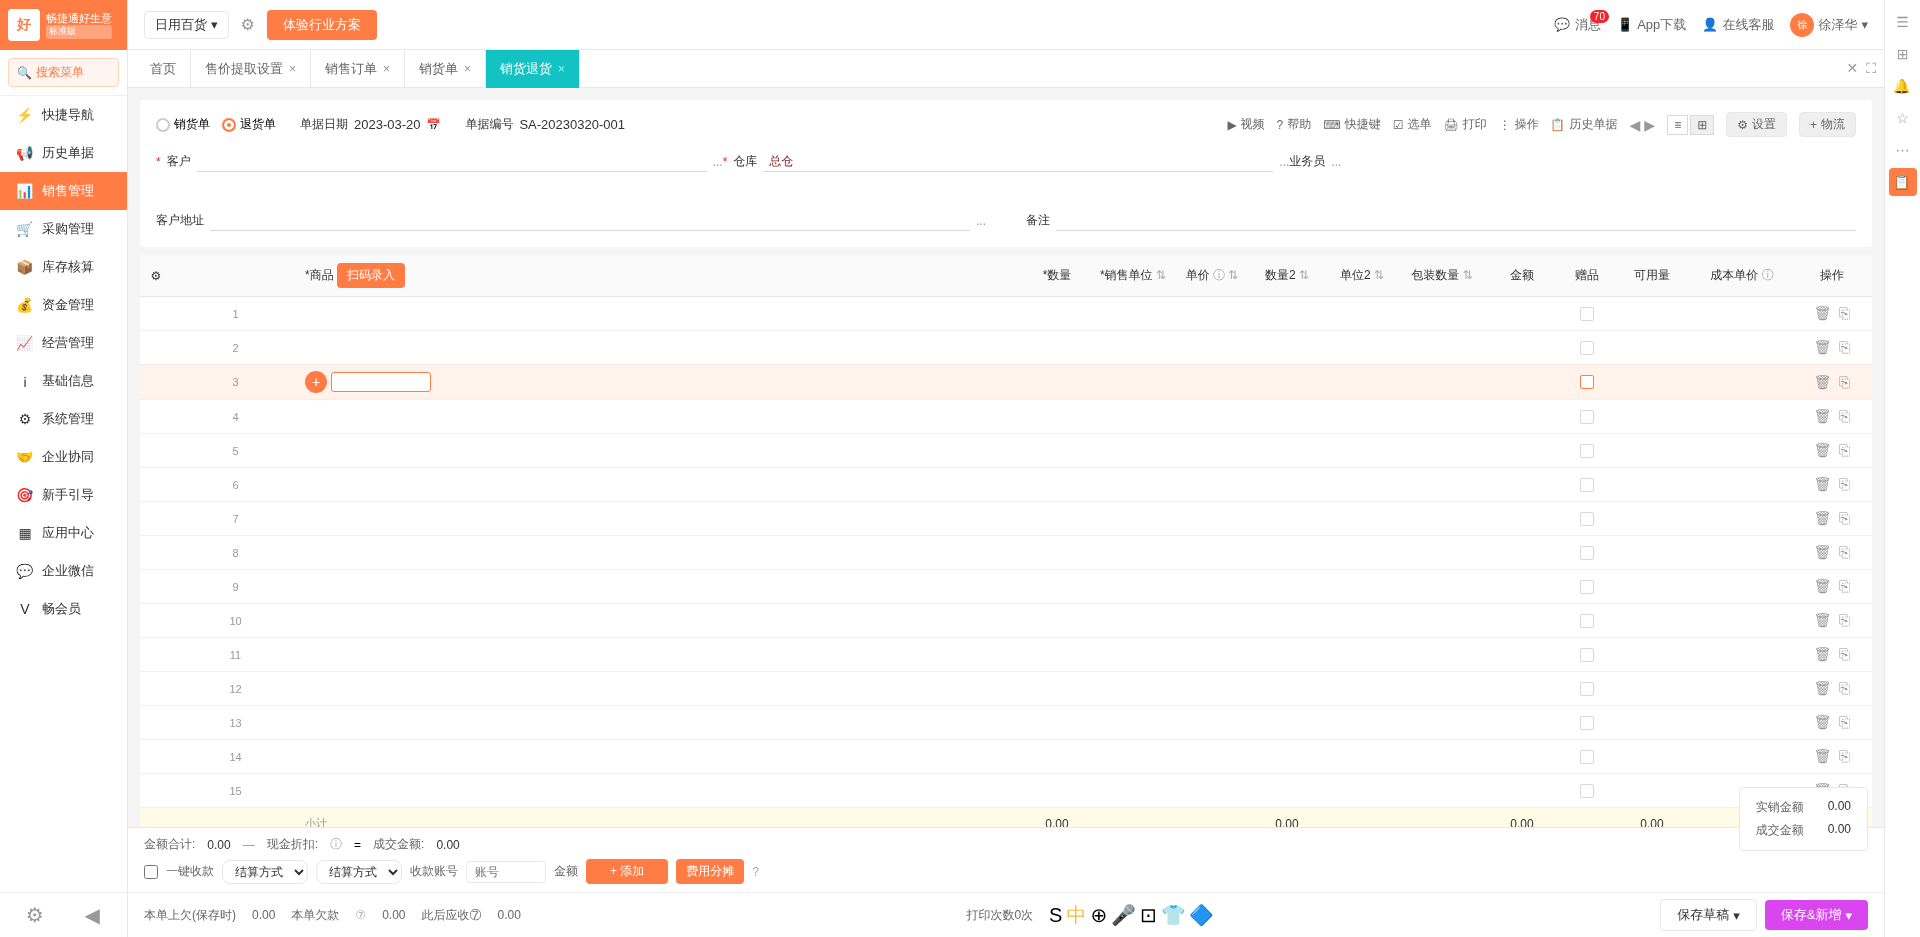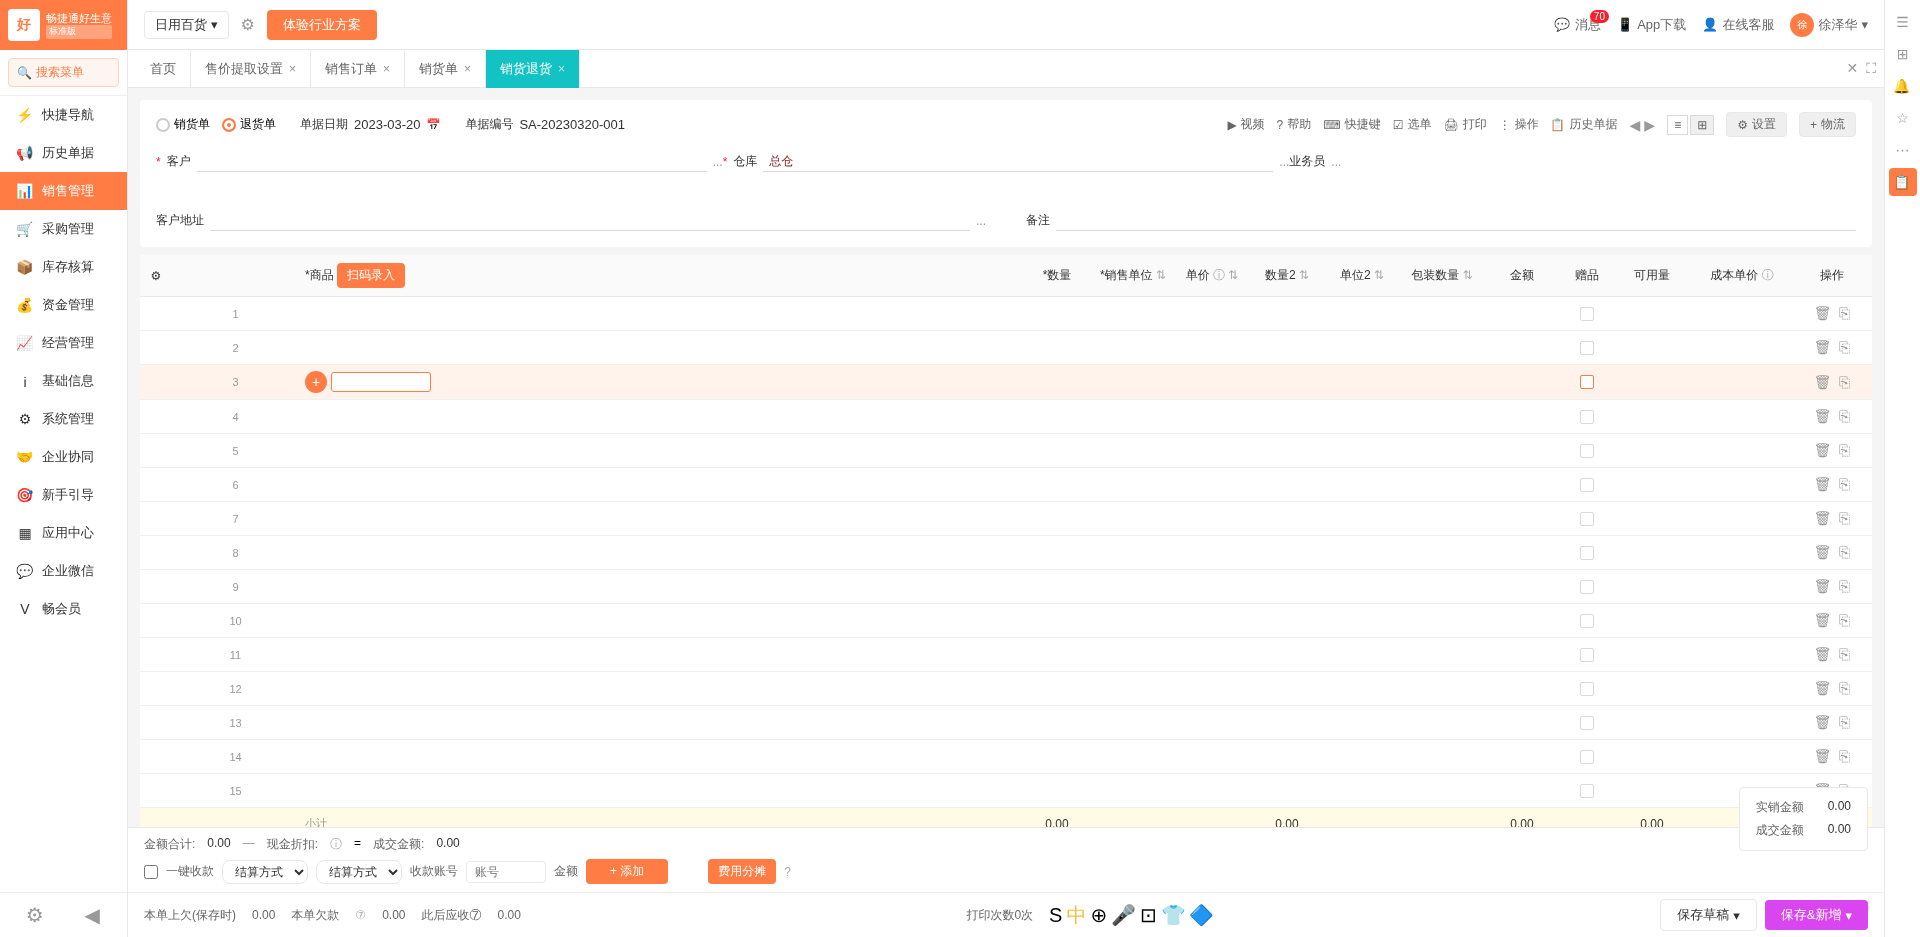--- a/index.html
+++ b/index.html
@@ -84,30 +84,30 @@
     .checkbox-cell { display: flex; align-items: center; justify-content: center; }
     .table-checkbox { width: 14px; height: 14px; border: 1px solid #d9d9d9; border-radius: 2px; background: #fff; }
     .table-checkbox.active { border-color: #ff7d45; }
     .icon-btn { background: none; border: none; cursor: pointer; color: #999; font-size: 14px; padding: 2px; }
 
     .subtotal-row td { background: #fffbe6; font-weight: 500; color: #333; }
     .subtotal-label { color: #999; font-size: 11px; }
 
     
     .footer { background: #fff; border-top: 1px solid #e8e8e8; padding: 8px 16px; flex-shrink: 0; }
-    .footer-row1 { display: flex; gap: 12px; margin-bottom: 6px; }
+    .footer-row1 { display: flex; align-items: center; gap: 12px; margin-bottom: 6px; }
     .footer-label { color: #666; }
     .footer-value { color: #333; font-weight: 500; }
     .footer-dash { color: #999; }
     .footer-row2 { display: flex; align-items: center; gap: 8px; }
     .footer-checkbox { width: 14px; height: 14px; border: 1px solid #d9d9d9; border-radius: 2px; }
     .footer-select { border: 1px solid #e8e8e8; border-radius: 8px; padding: 3px 8px; font-size: 12px; color: #333; background: #fff; cursor: pointer; }
     .footer-input { border: 1px solid #e8e8e8; border-radius: 4px; padding: 3px 8px; font-size: 12px; color: #333; width: 80px; }
     .footer-add-btn { background: #ff7d45; color: #fff; border: none; border-radius: 4px; padding: 4px 24px; font-size: 12px; cursor: pointer; display: flex; align-items: center; gap: 4px; }
-    .footer-split-btn { background: #ff7d45; color: #fff; border: none; border-radius: 4px; padding: 4px 10px; font-size: 12px; cursor: pointer; margin-left: 32px; }
+    .footer-split-btn { background: #ff7d45; color: #fff; border: none; border-radius: 4px; padding: 4px 10px; font-size: 12px; cursor: pointer; }
     .footer-bottom { background: #fff; border-top: 1px solid #f0f0f0; padding: 6px 16px; display: flex; align-items: center; justify-content: space-between; flex-shrink: 0; }
     .footer-stats { display: flex; align-items: center; gap: 16px; color: #666; font-size: 12px; }
     .footer-print { color: #666; font-size: 12px; }
     .footer-btns { display: flex; align-items: center; gap: 8px; }
     .btn-save-draft { border: 1px solid #e8e8e8; background: #fff; border-radius: 4px; padding: 6px 16px; cursor: pointer; color: #333; font-size: 13px; display: flex; align-items: center; gap: 4px; }
     .btn-save-new { background: #d946ef; color: #fff; border: none; border-radius: 4px; padding: 6px 16px; cursor: pointer; font-size: 13px; display: flex; align-items: center; gap: 4px; }
 
     
     .right-sidebar { width: 36px; background: #fff; border-left: 1px solid #e8e8e8; display: flex; flex-direction: column; align-items: center; padding: 8px 0; gap: 4px; flex-shrink: 0; }
     .right-sidebar-item { width: 28px; height: 28px; display: flex; align-items: center; justify-content: center; cursor: pointer; color: #999; font-size: 14px; border-radius: 4px; }

